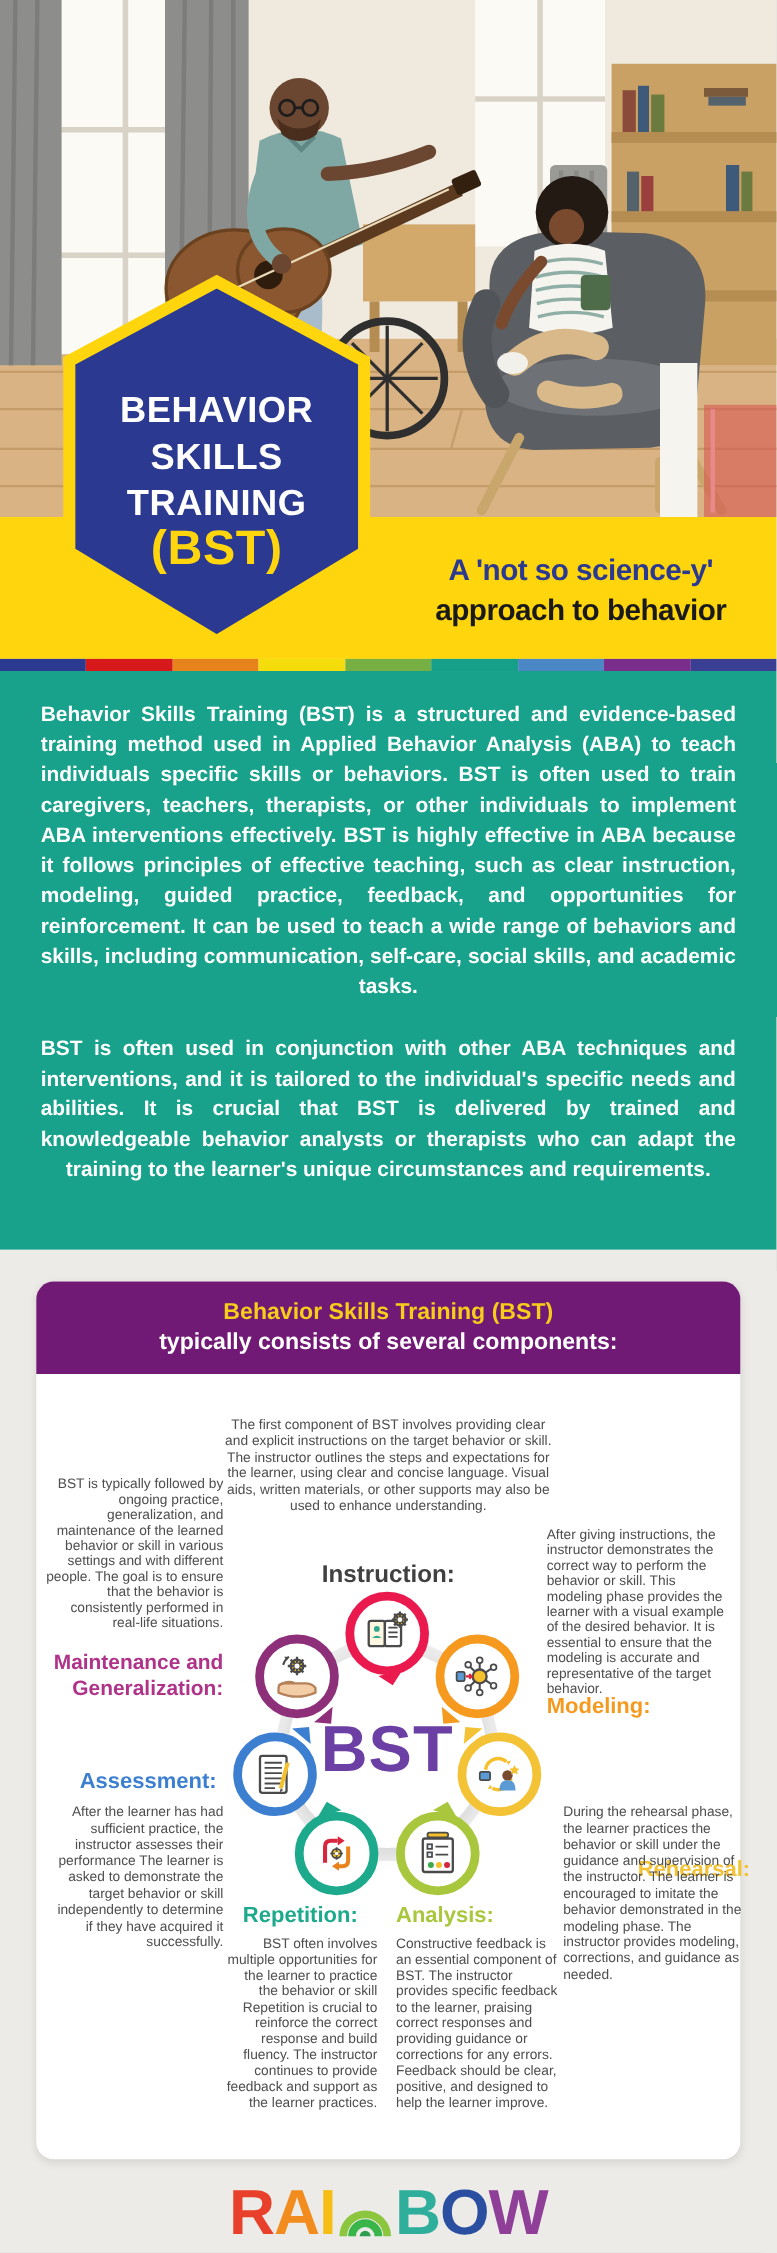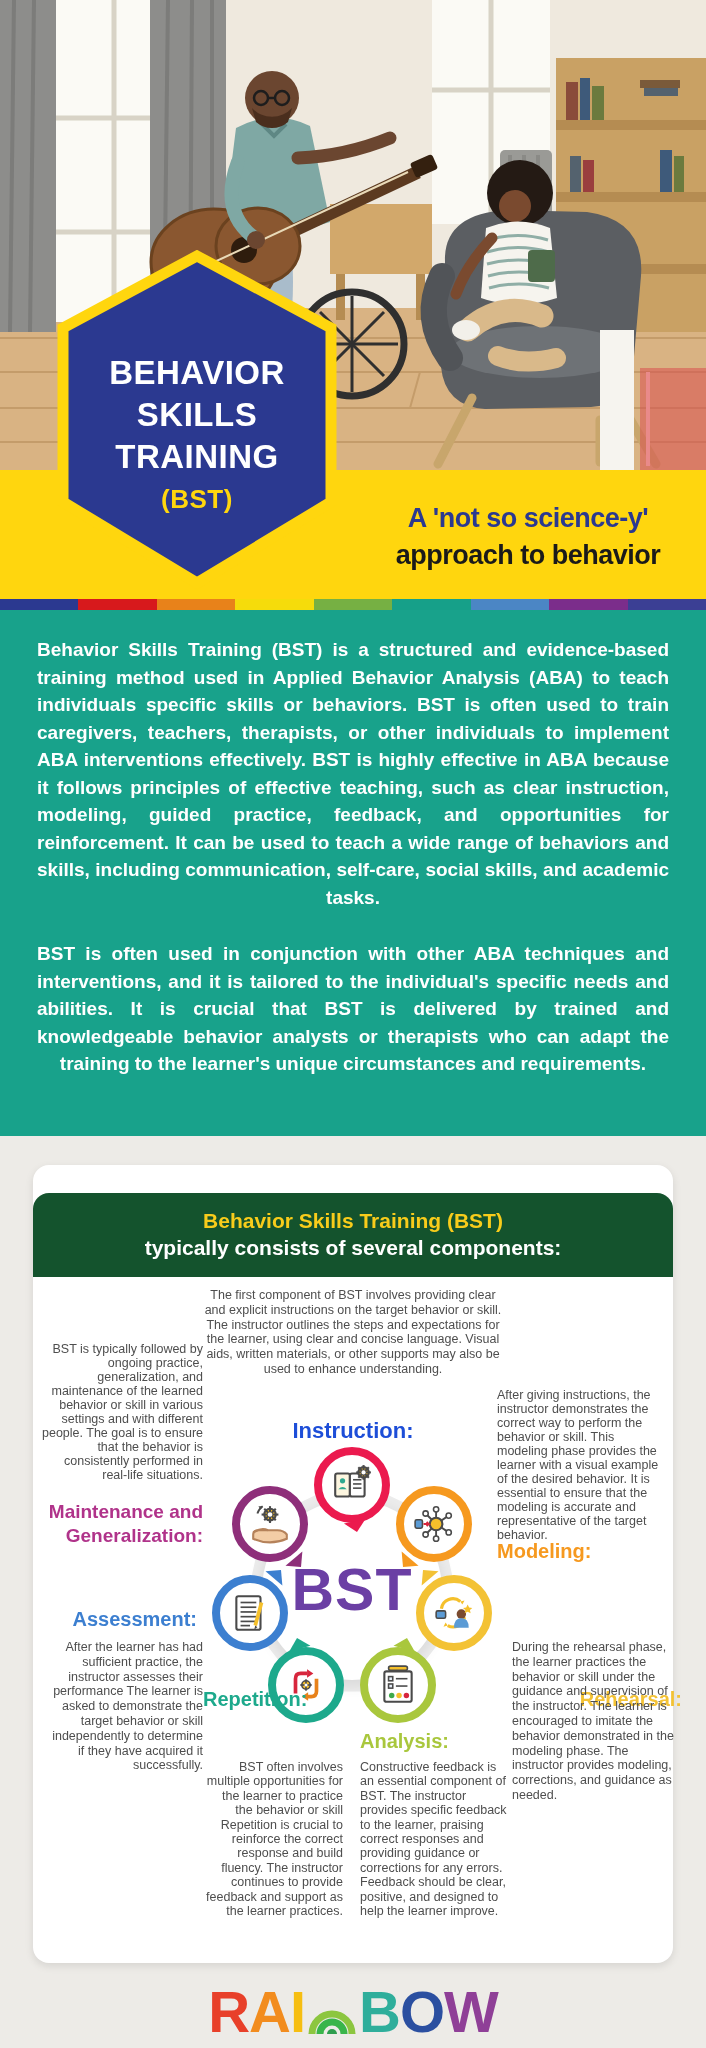--- a/index.html
+++ b/index.html
@@ -10,21 +10,21 @@
   .photo { position:absolute; left:0; top:0; width:706px; height:470px; }
 
   
   .yellow-band { position:absolute; left:0; top:470px; width:706px; height:129px; background:#FFD60E; }
   .tagline { position:absolute; left:350px; top:500px; width:356px; text-align:center; font-weight:bold; font-size:27px; line-height:37px; letter-spacing:-0.5px; }
 
   
   .badge-wrap { position:absolute; left:52px; top:250px; width:290px; height:340px; z-index:5; }
   .badge-text { position:absolute; left:52px; top:352px; width:290px; text-align:center; z-index:6;
                 color:#fff; font-weight:bold; font-size:33px; line-height:42px; letter-spacing:0.5px; }
-  .badge-text .bst { color:#FFD60E; font-size:26px; }
+  .badge-text .bst { color:#FFD60E; font-size:44px; }
 
   
   .stripe { position:absolute; left:0; top:599px; width:706px; height:11px; display:flex; }
   .stripe span { flex:1; }
 
   
   .intro { position:absolute; left:0; top:610px; width:706px; height:526px; background:#18A28B;
            padding:26px 37px 0 37px; color:#fff; font-weight:bold; font-size:19px; line-height:27.5px; }
   .intro p { text-align:justify; text-align-last:center; }
   .intro p + p { margin-top:29px; }
@@ -68,21 +68,21 @@
   .lbl-instruction { left:203px; top:1420px; width:300px; text-align:center; font-size:22px; }
   .txt-instruction { left:203px; top:1288px; width:300px; text-align:center; }
   .lbl-maintenance { left:43px;  top:1500px; width:160px; text-align:right; font-size:19px; line-height:24px; }
   .txt-maintenance { left:40px;  top:1342px; width:163px; text-align:right; line-height:14px; }
   .lbl-modeling    { left:497px; top:1540px; width:180px; text-align:left; }
   .txt-modeling    { left:497px; top:1388px; width:162px; text-align:left; line-height:14px; }
   .lbl-rehearsal   { left:512px; top:1688px; width:170px; text-align:right; }
   .txt-rehearsal   { left:512px; top:1640px; width:168px; text-align:left; }
   .lbl-assessment  { left:57px;  top:1608px; width:140px; text-align:right; }
   .txt-assessment  { left:45px;  top:1640px; width:158px; text-align:right; }
-  .lbl-repetition  { left:203px; top:1688px; width:140px; text-align:left; }
+  .lbl-repetition  { left:203px; top:1730px; width:140px; text-align:center; }
   .txt-repetition  { left:205px; top:1760px; width:138px; text-align:right; line-height:14.4px; }
   .lbl-feedback    { left:360px; top:1730px; width:150px; text-align:left; }
   .txt-feedback    { left:360px; top:1760px; width:152px; text-align:left; line-height:14.4px; }
 
   
   .logo { position:absolute; left:0; top:1978px; width:706px; text-align:center;
           font-size:58px; font-weight:bold; letter-spacing:-1px; }
   .logo .arc { display:inline-block; vertical-align:-6px; }
 </style>
 </head>
@@ -241,21 +241,21 @@
     <span style="background-color: rgb(123, 45, 139);"></span>
     <span style="background-color: rgb(59, 63, 148);"></span>
   </div>
 
   <div class="intro" style="background-color: rgb(24, 162, 139);">
     <p>Behavior Skills Training (BST) is a structured and evidence-based training method used in Applied Behavior Analysis (ABA) to teach individuals specific skills or behaviors. BST is often used to train caregivers, teachers, therapists, or other individuals to implement ABA interventions effectively. BST is highly effective in ABA because it follows principles of effective teaching, such as clear instruction, modeling, guided practice, feedback, and opportunities for reinforcement. It can be used to teach a wide range of behaviors and skills, including communication, self-care, social skills, and academic tasks.</p>
     <p>BST is often used in conjunction with other ABA techniques and interventions, and it is tailored to the individual's specific needs and abilities. It is crucial that BST is delivered by trained and knowledgeable behavior analysts or therapists who can adapt the training to the learner's unique circumstances and requirements.</p>
   </div>
 
   <div class="card"></div>
-  <div class="card-header" style="background-color: #14532d; margin-top: 28px;">
+  <div class="card-header" style="background-color: #701a75;">
     <div style="color: rgb(248, 204, 27);">Behavior Skills Training (BST)</div>
     <div style="color: rgb(255, 255, 255);">typically consists of several components:</div>
   </div>
 
   <svg class="connectors" viewBox="0 0 706 798">
     <g stroke="#ECECEC" stroke-width="13" stroke-linecap="round" fill="none">
       <polygon points="352,320 434,359 454,448 398,520 306,520 250,448 270,359" fill="none"></polygon>
       <line x1="352" y1="425" x2="352" y2="320"></line>
         <line x1="352" y1="425" x2="434" y2="359"></line>
       <line x1="352" y1="425" x2="454" y2="448"></line>
@@ -393,21 +393,21 @@
           <line x1="25.5" y1="5.5" x2="14.5" y2="16.5"></line>
         </g>
       <circle cx="20" cy="11" r="2.2" fill="#FFF"></circle>
       <path d="M8,10 a13,13 0 0 1 5,-7" fill="none" stroke="#4A4A4A" stroke-width="1.8"></path>
       <path d="M13,3 l-4,0 l2,3.5 z" fill="#4A4A4A"></path>
       <path d="M4,30 q0,-4 5,-4 h18 q6,0 9,4 l0,4 q-16,7 -32,0 z" fill="#F3CDA6" stroke="#B5825A" stroke-width="2"></path>
       <path d="M4,28 q8,-5 14,-2" fill="none" stroke="#B5825A" stroke-width="2"></path>
     </svg>
   </div>
 
-  <div class="comp-label lbl-instruction" style="color: #1d4ed8;">Instruction:</div>
+  <div class="comp-label lbl-instruction" style="color: #404040;">Instruction:</div>
   <div class="comp-text txt-instruction">The first component of BST involves providing clear and explicit instructions on the target behavior or skill. The instructor outlines the steps and expectations for the learner, using clear and concise language. Visual aids, written materials, or other supports may also be used to enhance understanding.</div>
 
   <div class="comp-label lbl-modeling" style="color: rgb(246, 153, 31);">Modeling:</div>
   <div class="comp-text txt-modeling">After giving instructions, the instructor demonstrates the correct way to perform the behavior or skill. This modeling phase provides the learner with a visual example of the desired behavior. It is essential to ensure that the modeling is accurate and representative of the target behavior.</div>
 
   <div class="comp-label lbl-rehearsal" style="color: rgb(243, 194, 53);">Rehearsal:</div>
   <div class="comp-text txt-rehearsal">During the rehearsal phase, the learner practices the behavior or skill under the guidance and supervision of the instructor. The learner is encouraged to imitate the behavior demonstrated in the modeling phase. The instructor provides modeling, corrections, and guidance as needed.</div>
 
   <div class="comp-label lbl-feedback" style="color: rgb(169, 199, 61);">Analysis:</div>
   <div class="comp-text txt-feedback">Constructive feedback is an essential component of BST. The instructor provides specific feedback to the learner, praising correct responses and providing guidance or corrections for any errors. Feedback should be clear, positive, and designed to help the learner improve.</div>

